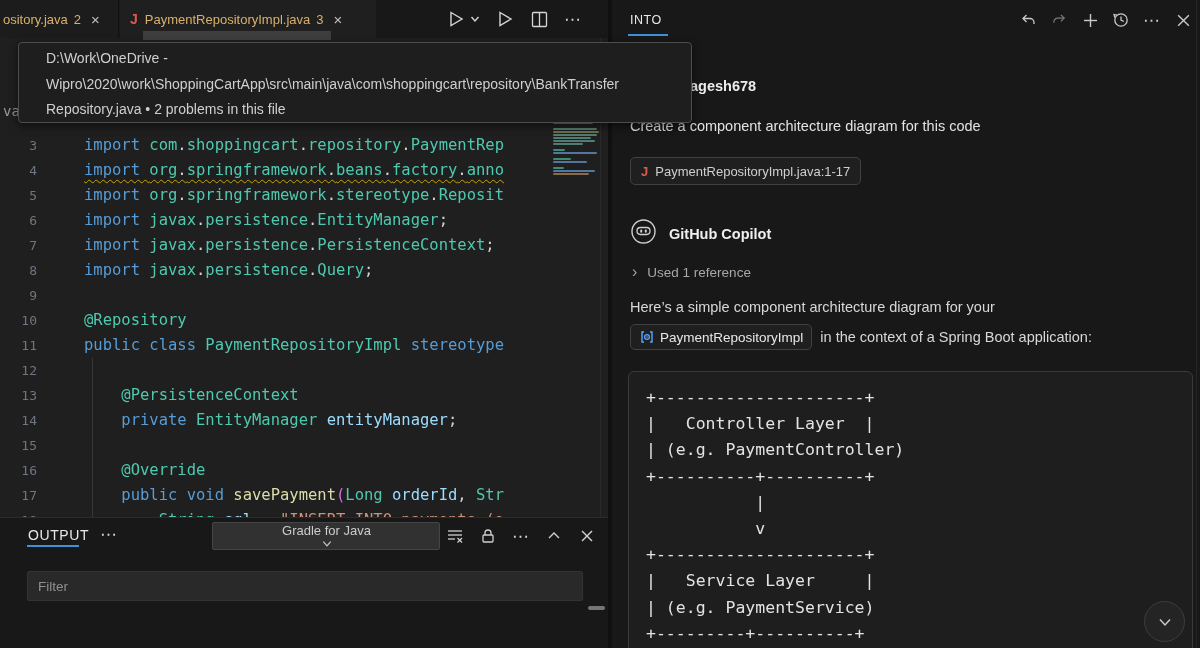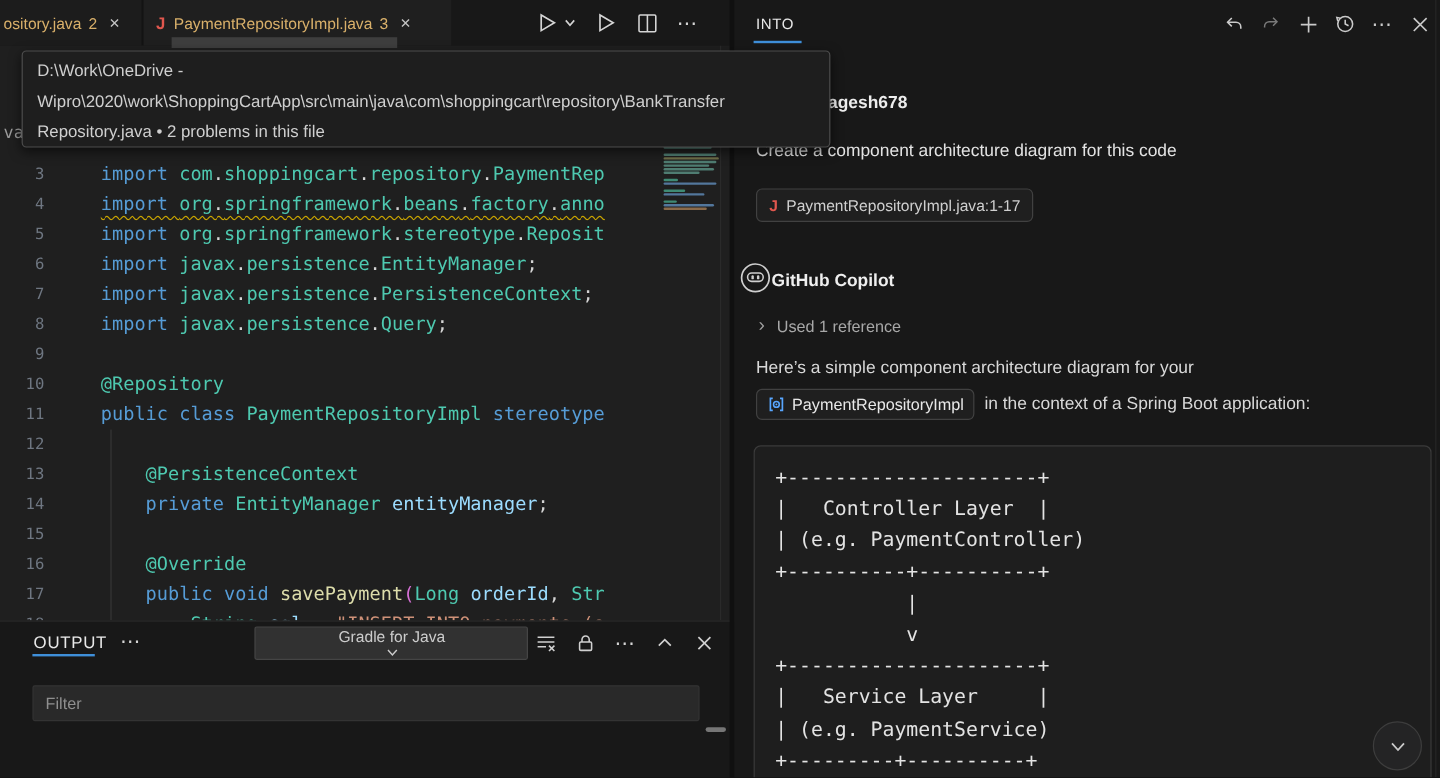--- a/index.html
+++ b/index.html
@@ -60,35 +60,35 @@
   .chat-underline { position:absolute; left:16px; top:34px; width:40px; height:2px; background:#3f8fd9; }
   .chat-icons { position:absolute; left:405px; top:7px; display:flex; gap:9px; align-items:center; height:26px; }
   .chat-icons .ia { width:22px; color:#cacaca; }
   .ia.dim { color:#6f6f6f; }
   .chat-user { position:absolute; left:78px; top:78px; font-size:14.5px; font-weight:700; color:#ededed; }
   .chat-prompt { position:absolute; left:18px; top:118px; font-size:14.5px; color:#e3e3e3; }
   .chip { display:inline-flex; align-items:center; gap:7px; height:28px; padding:0 10px; border:1px solid #414141; border-radius:5px; background:#1f1f1f; cursor:pointer; }
   .chip .java-ic { color:#e0574e; font-weight:700; font-size:13px; }
   .chip .chip-label { font-size:13px; color:#cfcfcf; }
   .chip1 { position:absolute; left:18px; top:157px; }
-  .copilot-row { position:absolute; left:4px; top:218px; display:flex; align-items:center; }
+  .copilot-row { position:absolute; left:18px; top:218px; display:flex; align-items:center; gap:12px; }
   .copilot-name { font-size:14.5px; font-weight:700; color:#efefef; }
   .refs-row { position:absolute; left:20px; top:264px; display:flex; align-items:center; gap:10px; color:#a8a8a8; font-size:13.5px; cursor:pointer; }
   .refs-chev { color:#9f9f9f; font-size:16px; line-height:1; }
   .para1 { position:absolute; left:18px; top:299px; font-size:14.5px; color:#d8d8d8; }
   .para2 { position:absolute; left:18px; top:324px; display:flex; align-items:center; gap:8px; font-size:14.5px; color:#d8d8d8; }
   .chip2 { height:26px; padding:0 8px; gap:5px; }
   .chip2 .chip-label { color:#e8e8e8; font-size:13.5px; }
   .codeblock { position:absolute; left:16px; top:371px; width:565px; height:290px; background:#1e1e1e; border:1px solid #3a3a3a; border-radius:6px; overflow:hidden; }
   .codeblock pre { margin:13px 0 0 17px; font-family:"DejaVu Sans Mono", monospace; font-size:16.5px; line-height:26.2px; color:#e3e3e3; }
   .scroll-btn { position:absolute; left:532px; top:601px; width:41px; height:41px; border-radius:50%; background:#242425; border:1px solid #3d3d3d; display:flex; align-items:center; justify-content:center; cursor:pointer; }
 
   
   .tooltip { position:absolute; left:18px; top:42px; width:674px; height:81px; background:#1e1e1e; border:1px solid #4d4d4d; border-radius:4px; box-shadow:0 3px 10px rgba(0,0,0,.55); z-index:50; padding:3px 12px; }
-  .tooltip div { font-size:14px; line-height:25.5px; color:#cfcfcf; white-space:nowrap; }
+  .tooltip div { font-size:14px; line-height:25.5px; color:#cfcfcf; white-space:nowrap;margin-left:15px; }
 </style>
 </head>
 <body>
 
 <div class="screen">
 
   <div class="left-pane">
 
     <div class="tabbar">
       <div class="tab tab1">

